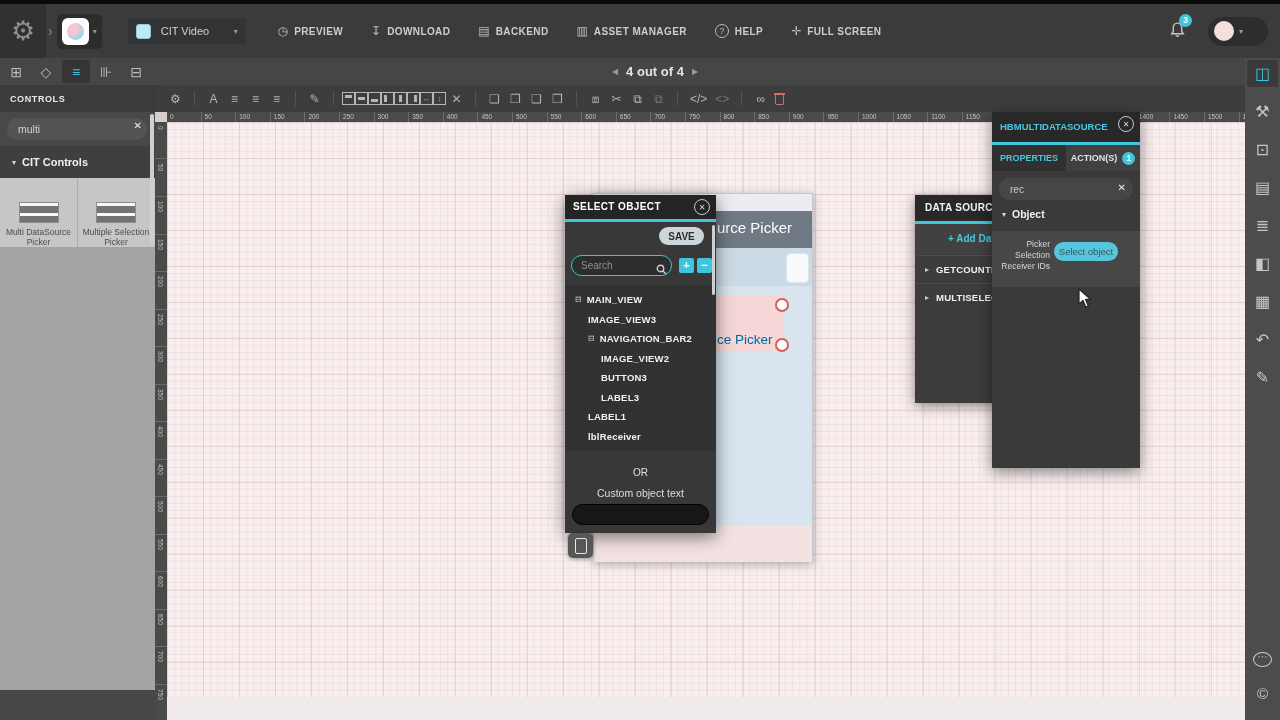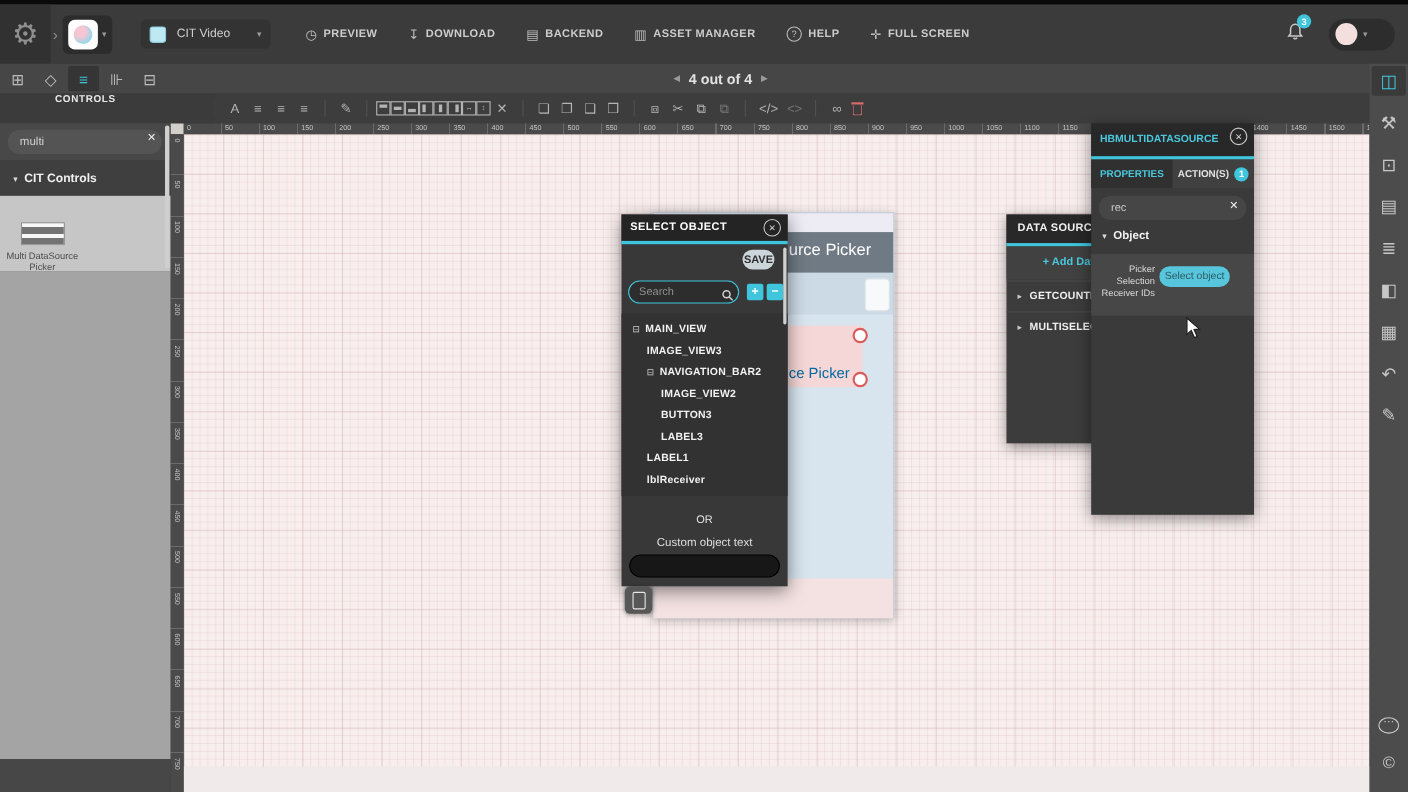--- a/index.html
+++ b/index.html
@@ -68,21 +68,21 @@
   .box-left i{top:2px;bottom:2px;left:2px;width:3px;}
   .box-vmid i{top:2px;bottom:2px;left:4px;width:3px;}
   .box-right i{top:2px;bottom:2px;right:2px;width:3px;}
   .trash{position:relative;width:9px;height:13px;display:inline-block;margin:0 4px;}
   .trash:before{content:"";position:absolute;left:0;right:0;top:3px;bottom:0;
                 border:1.2px solid #d96b6b;border-top:none;border-radius:0 0 2px 2px;}
   .trash:after{content:"";position:absolute;left:-1px;right:-1px;top:1px;height:2px;background:#d96b6b;}
 
   
   #controls-header{position:absolute;left:0;top:85px;width:155px;height:27px;background:#3b3b3b;
-                   display:flex;padding-left:40px;}
+                   display:flex;align-items:center;}
   #controls-header span{color:#eaeaea;font-size:9px;font-weight:bold;letter-spacing:.6px;margin-left:10px;}
   #sidebar-search-row{position:absolute;left:0;top:112px;width:155px;height:34px;background:#484848;}
   #sidebar-search{position:absolute;left:7px;top:6px;width:140px;height:22px;background:#545454;
                   border:none;border-radius:11px;color:#d0d0d0;font-size:10.5px;padding:0 22px 0 11px;
                   box-sizing:border-box;outline:none;font-family:"Liberation Sans",sans-serif;}
   #sidebar-search-clear{position:absolute;right:13px;top:9px;color:#efefef;font-size:10px;line-height:1;}
   #cit-controls-row{position:absolute;left:0;top:146px;width:155px;height:32px;background:#3f3f3f;
                     display:flex;align-items:center;gap:6px;padding-left:12px;box-sizing:border-box;}
   #cit-controls-row .sec-arrow{color:#d8d8d8;font-size:8px;}
   #cit-controls-row .sec-label{color:#f0f0f0;font-size:11px;font-weight:bold;}
@@ -133,21 +133,21 @@
   #phone-bottomband{position:absolute;left:0;top:332px;width:100%;height:36px;background:#f4e2e2;}
 
   
   #modal{position:absolute;left:565px;top:195px;width:151px;height:338px;background:#383838;
          box-shadow:0 4px 16px rgba(0,0,0,.5);z-index:7;}
   #modal-header{position:absolute;left:0;top:0;width:100%;height:24px;background:#242424;}
   #modal-title{position:absolute;left:8px;top:6px;color:#fff;font-size:10px;font-weight:bold;letter-spacing:.4px;}
   .close-circ{position:absolute;right:6px;top:4px;width:14px;height:14px;border:1px solid #c9c9c9;
               border-radius:50%;color:#d9d9d9;font-size:8px;display:flex;align-items:center;justify-content:center;}
   #modal-accent{position:absolute;left:0;top:24px;width:100%;height:3px;background:#3fc6dc;}
-  #modal-save{position:absolute;right:12px;top:32px;width:29px;height:18px;border-radius:9px;background:#ccd6da;
+  #modal-save{position:absolute;right:12px;top:32px;width:45px;height:18px;border-radius:9px;background:#ccd6da;
               color:#2e2e2e;font-size:10px;font-weight:bold;display:flex;align-items:center;justify-content:center;}
   #modal-search{position:absolute;left:6px;top:60px;width:101px;height:21px;background:#2d2d2d;
                 border:1.5px solid #3fc6dc;border-radius:12px;color:#c9c9c9;font-size:10px;
                 padding:0 20px 0 9px;box-sizing:border-box;outline:none;font-family:"Liberation Sans",sans-serif;}
   #modal-search::placeholder{color:#909090;}
   #modal-search-mag{position:absolute;left:91px;top:66px;}
   .sq-btn{position:absolute;top:63px;width:15px;height:15px;background:#3fc6dc;border-radius:2px;color:#fff;
           font-size:11px;font-weight:bold;display:flex;align-items:center;justify-content:center;line-height:1;}
   #modal-plus{left:114px;}
   #modal-minus{left:132px;}
@@ -542,20 +542,24 @@
   </div>
   <div id="cit-controls-row">
     <span class="sec-arrow">▾</span>
     <span class="sec-label">CIT Controls</span>
   </div>
   <div id="sidebar-cards">
       <div class="ctl-card">
         <div class="card-ico"></div>
         <div class="card-lbl">Multi DataSource Picker</div>
       </div>
+      <div class="ctl-card">
+        <div class="card-ico"></div>
+        <div class="card-lbl">Multiple Selection Picker</div>
+      </div>
     </div>
   <div id="sidebar-body"></div>
   <div id="sidebar-scroll"></div>
   <div id="sidebar-bottom"></div>
 
   <div id="right-toolbar">
       <span class="rt-ico active">
         <span>◫</span>
       </span>
       <span class="rt-ico">

